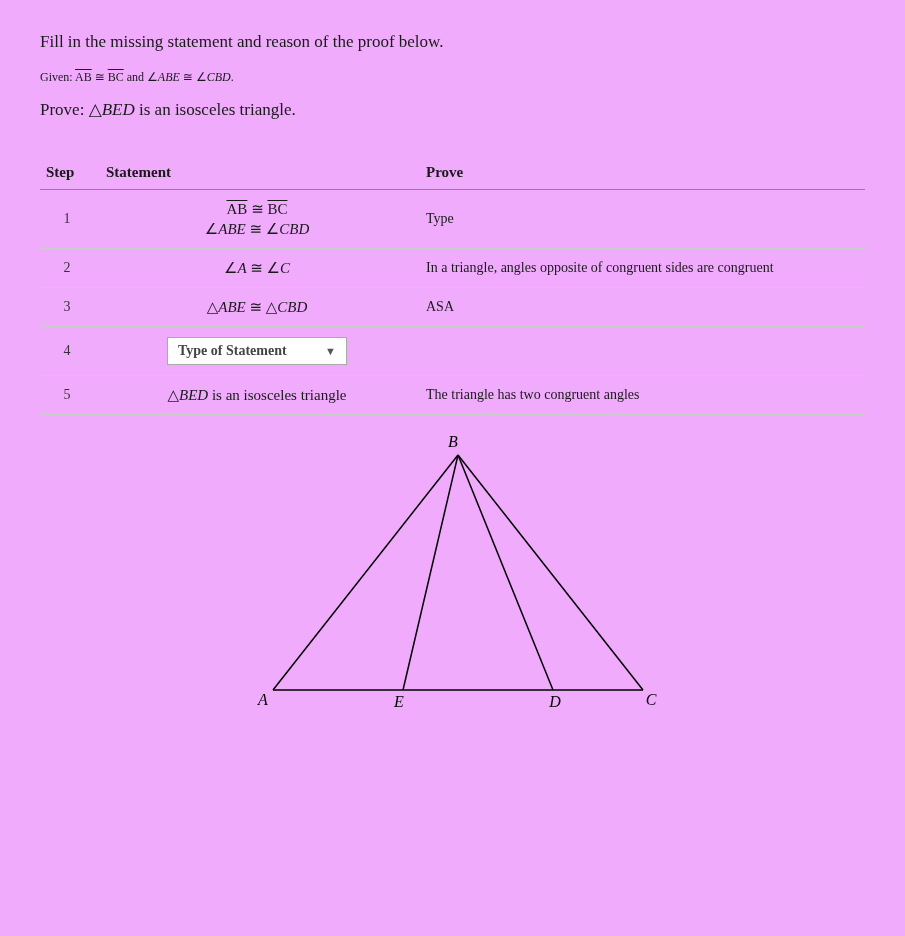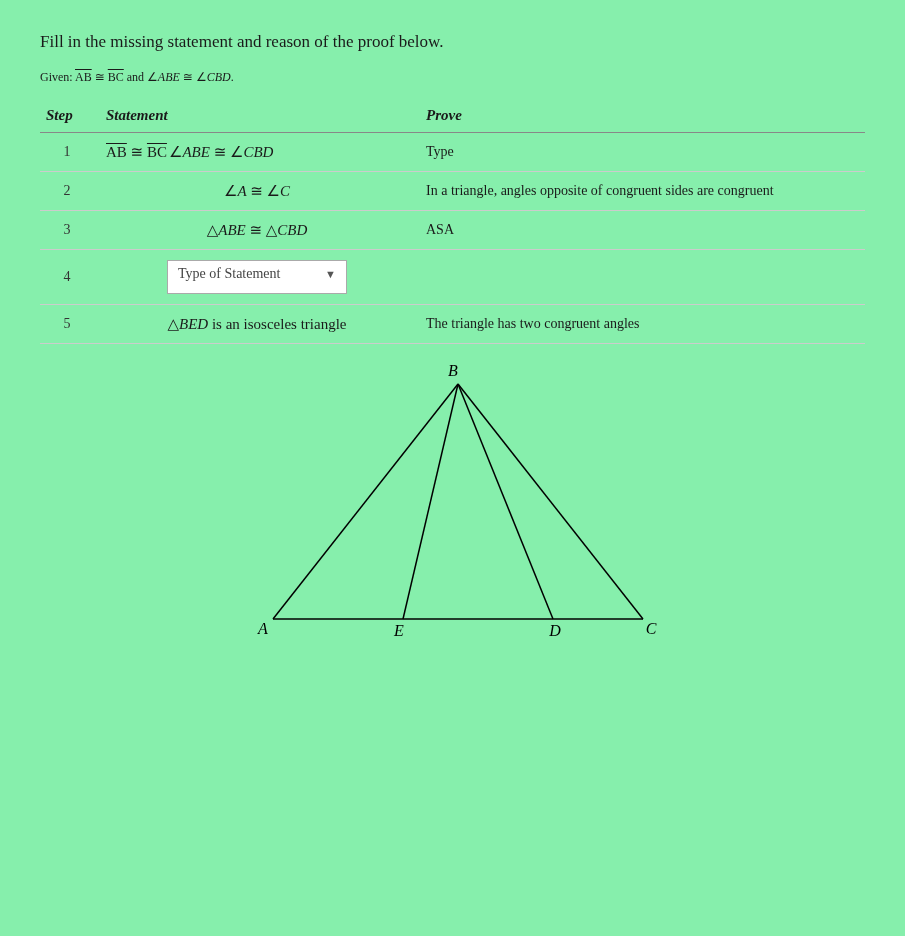--- a/index.html
+++ b/index.html
@@ -6,21 +6,21 @@
 
     body {
       background: #f0eeeb;
       font-family: Georgia, 'Times New Roman', serif;
       color: #1a1a1a;
       min-height: 936px;
       width: 905px;
     }
 
     .page {
-      background: #86efac;
+      background: #f0abfc;
       padding: 32px 40px 40px 40px;
       width: 905px;
       min-height: 936px;
     }
 
     .intro-text {
       font-size: 17px;
       margin-bottom: 18px;
       font-family: Georgia, serif;
     }
@@ -51,21 +51,20 @@
 
     .proof-table thead tr {
       border-bottom: 1px solid #888;
     }
 
     .proof-table th {
       text-align: left;
       font-weight: bold;
       font-size: 15px;
       padding: 8px 12px 8px 6px;
-      font-style: italic;
     }
 
     .proof-table th.step-col {
       width: 60px;
       text-align: left;
     }
 
     .proof-table th.stmt-col {
       width: 320px;
     }
@@ -94,38 +93,39 @@
       text-align: center;
     }
 
     .proof-table tbody td.reason {
       text-align: left;
       font-size: 14px;
     }
 
     .stmt-two-line {
       display: flex;
-      flex-direction: row;
+      flex-direction: column;
       align-items: center;
       gap: 2px;
     }
 
     
     .dropdown-cell {
       display: inline-flex;
       align-items: center;
       border: 1px solid #aaa;
       background: white;
-      padding: 5px 10px 11px 10px;
+      padding: 5px 10px 5px 10px;
       font-size: 14px;
       font-family: Georgia, serif;
       color: #444;
       min-width: 180px;
       justify-content: space-between;
       cursor: pointer;
+      font-weight: bold;
     }
 
     .dropdown-arrow {
       font-size: 11px;
       color: #555;
       margin-left: 8px;
     }
 
     
     .diagram-area {
@@ -142,20 +142,24 @@
 <body>
 
 <div class="page">
   <p class="intro-text">Fill in the missing statement and reason of the proof below.</p>
 
   <p class="given-text">
     <span>Given:</span>
     <span> <span class="overline">AB</span> ≅ <span class="overline">BC</span> and ∠<em>ABE</em> ≅ ∠<em>CBD</em>.</span>
   </p>
 
+  <p class="prove-text">
+    <span>Prove:</span>
+    <span> △<em>BED</em> is an isosceles triangle.</span>
+  </p>
 
   <table class="proof-table">
     <thead>
       <tr>
         <th class="step-col">Step</th>
         <th class="stmt-col">Statement</th>
         <th class="reason-col">Prove</th>
       </tr>
     </thead>
     <tbody>

